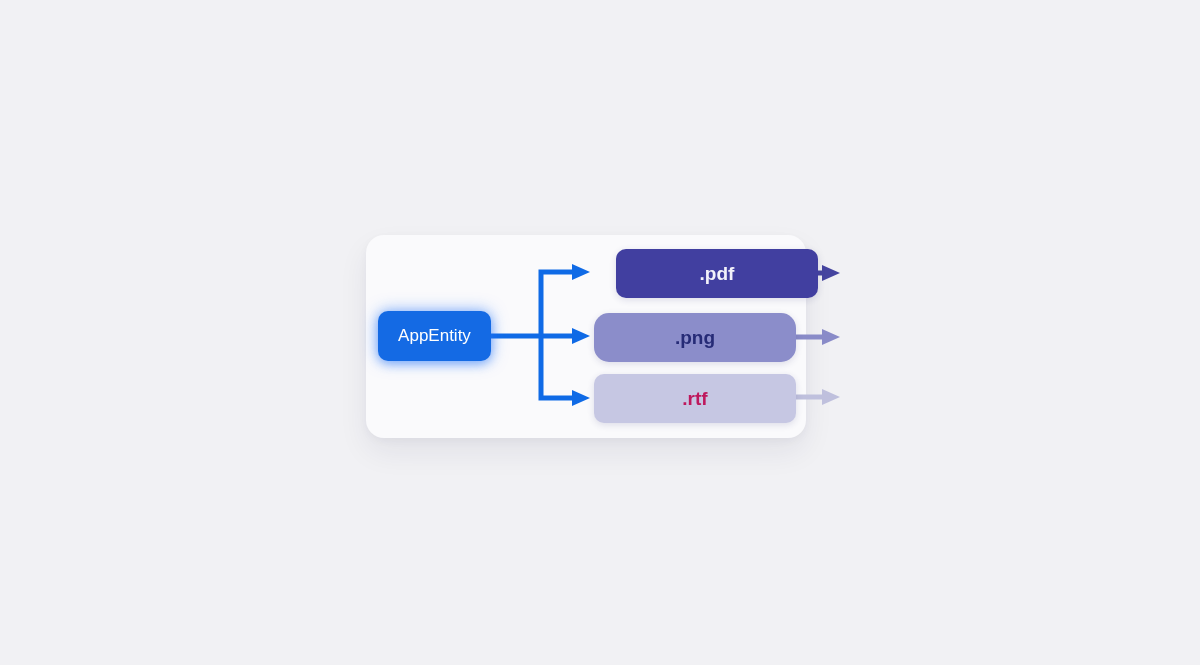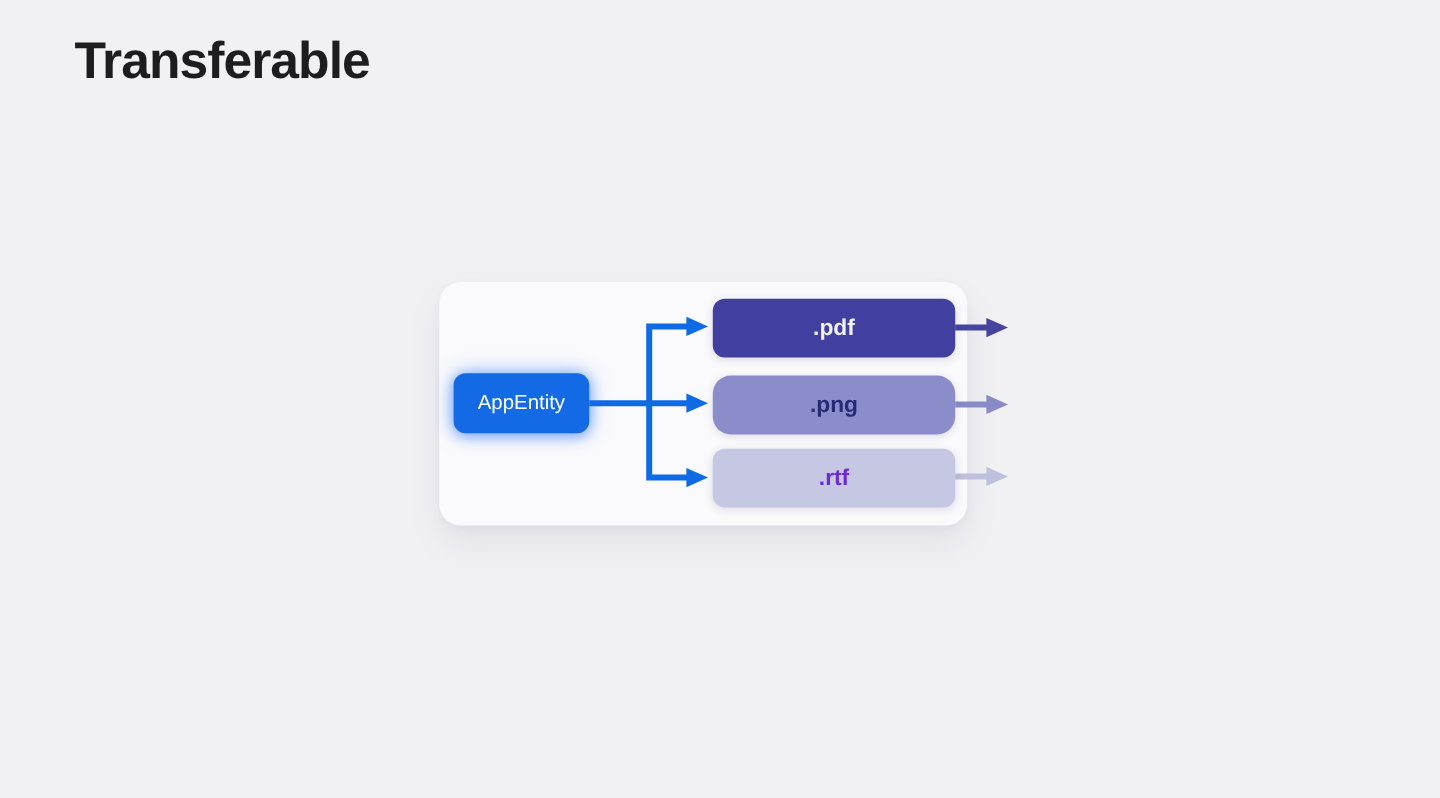--- a/index.html
+++ b/index.html
@@ -55,39 +55,38 @@
     width: 202px;
     height: 49px;
     border-radius: 10px;
     display: flex;
     align-items: center;
     justify-content: center;
     font-size: 19px;
     font-weight: 600;
     box-shadow: 0 2px 7px rgba(40, 40, 110, 0.14);
   }
-  .format-box.pdf { top: 249px; }
+  .format-box.pdf { top: 249px; margin-left: 22px; }
   .format-box.png { top: 313px; border-radius: 15px; }
   .format-box.rtf { top: 374px; }
 
   .arrow-layer {
     position: absolute;
     left: 340px;
     top: 230px;
     width: 520px;
     height: 210px;
     pointer-events: none;
   }
 </style>
 </head>
 <body>
 
 <div class="stage" style="background-color: rgb(241, 241, 244);">
 
-  <h1 class="slide-title">Transferable</h1>
 
   <div class="card" style="background-color: rgb(250, 250, 252);"></div>
 
   <svg class="arrow-layer" viewBox="0 0 520 210" width="520" height="210">
 
     <g fill="none" stroke-width="5" style="stroke: rgb(15, 106, 230);">
       <path d="M151,106 H233"></path>
       <path d="M201,106 V42 H233"></path>
       <path d="M201,106 V168 H233"></path>
     </g>
@@ -118,17 +117,17 @@
   </div>
 
   <div class="format-box pdf" style="background-color: rgb(65, 63, 160); color: rgb(242, 242, 250);">
     <span>.pdf</span>
   </div>
 
   <div class="format-box png" style="background-color: rgb(139, 141, 202); color: rgb(38, 43, 118);">
     <span>.png</span>
   </div>
 
-  <div class="format-box rtf" style="background-color: rgb(198, 199, 227); color: #6d28d9;">
+  <div class="format-box rtf" style="background-color: rgb(198, 199, 227); color: #be185d;">
     <span>.rtf</span>
   </div>
 
 </div>
 
 </body></html>

